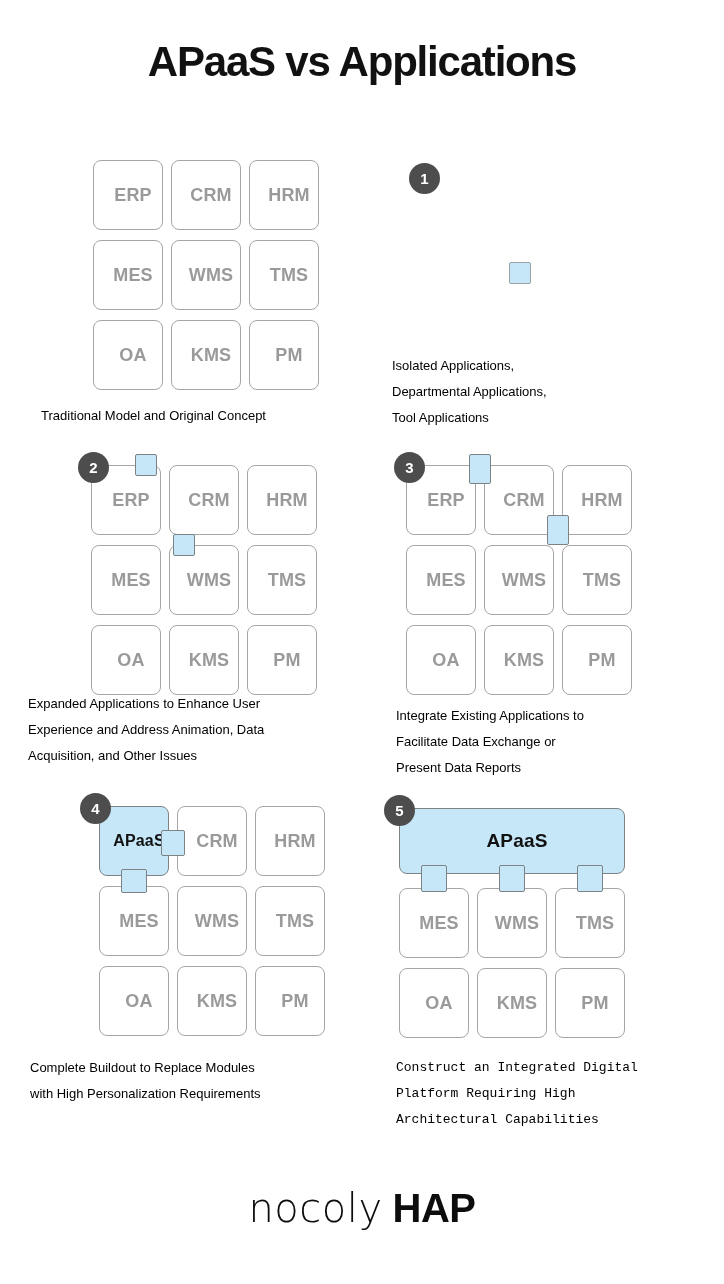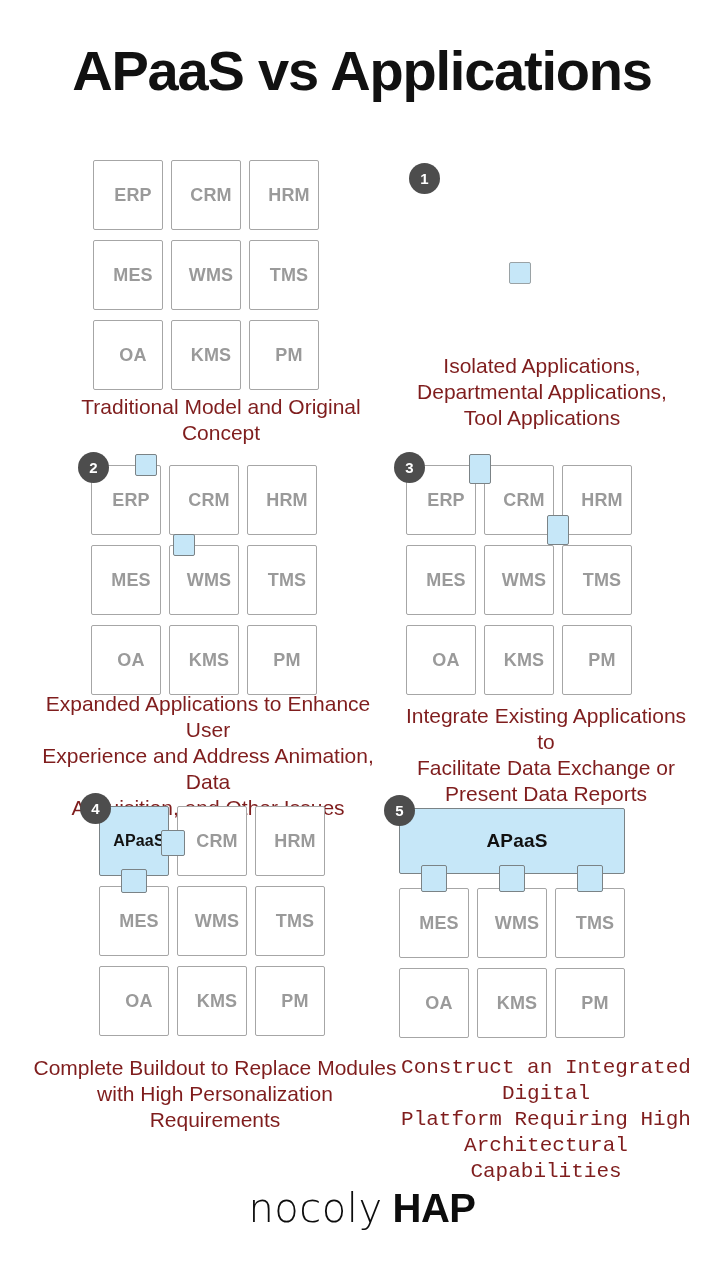--- a/index.html
+++ b/index.html
@@ -15,38 +15,38 @@
     overflow: hidden;
   }
 
   
   .title {
     position: absolute;
     left: 0;
     top: 38px;
     width: 724px;
     text-align: center;
-    font-size: 56px;
+    font-size: 42px;
     font-weight: bold;
     letter-spacing: -1.2px;
     color: #111111;
     font-family: "Liberation Sans", sans-serif;
   }
 
   
   .panel { position: absolute; }
 
   
   .grid { position: relative; }
   .box {
     position: absolute;
     box-sizing: border-box;
     border: 1.3px solid #a6a6a6;
     background: #ffffff;
-    border-radius: 2px;
+    border-radius: 8px;
     display: flex;
     align-items: center;
     justify-content: center;
     color: #9a9a9a;
     font-size: 18px;
     font-weight: bold;
     letter-spacing: 0.2px;
     font-family: "Liberation Sans", sans-serif;
     padding-left: 10px;
   }
@@ -90,26 +90,25 @@
     justify-content: center;
     font-size: 15px;
     font-weight: bold;
     z-index: 9;
     font-family: "Liberation Sans", sans-serif;
   }
 
   
   .caption {
     position: absolute;
-    color: #7f1d1d;
-    font-size: 21px;
+    color: #000000;
+    font-size: 13px;
     line-height: 26px;
     font-family: "Liberation Sans", sans-serif;
     white-space: pre-line;
-    text-align: center;
   }
 
   
   .logo {
     position: absolute;
     left: 0;
     top: 1185px;
     width: 724px;
     text-align: center;
     color: #0d0d0d;
@@ -138,21 +137,21 @@
     <div class="box" style="left:78px; top:0px;   width:70px;height:70px;">CRM</div>
     <div class="box" style="left:156px;top:0px;   width:70px;height:70px;">HRM</div>
     <div class="box" style="left:0px;  top:80px;  width:70px;height:70px;">MES</div>
     <div class="box" style="left:78px; top:80px;  width:70px;height:70px;">WMS</div>
     <div class="box" style="left:156px;top:80px;  width:70px;height:70px;">TMS</div>
     <div class="box" style="left:0px;  top:160px; width:70px;height:70px;">OA</div>
     <div class="box" style="left:78px; top:160px; width:70px;height:70px;">KMS</div>
     <div class="box" style="left:156px;top:160px; width:70px;height:70px;">PM</div>
   </div>
 </div>
-<div class="caption" style="left:41px; top:394px; width:360px;">Traditional Model and Original Concept</div>
+<div class="caption" style="left:41px; top:403px; width:360px;">Traditional Model and Original Concept</div>
 
 <div class="badge" style="left:409px; top:163px;">1</div>
 <div class="chip plain" style="left:509px; top:262px; width:22px; height:22px;"></div>
 <div class="caption" style="left:392px; top:353px; width:300px;">Isolated Applications,
 Departmental Applications,
 Tool Applications</div>
 
 <div class="panel" style="left:91px; top:465px; width:240px; height:230px;">
   <div class="grid" style="width:240px;height:230px;">
     <div class="box" style="left:0px;  top:0px;   width:70px;height:70px;">ERP</div>

